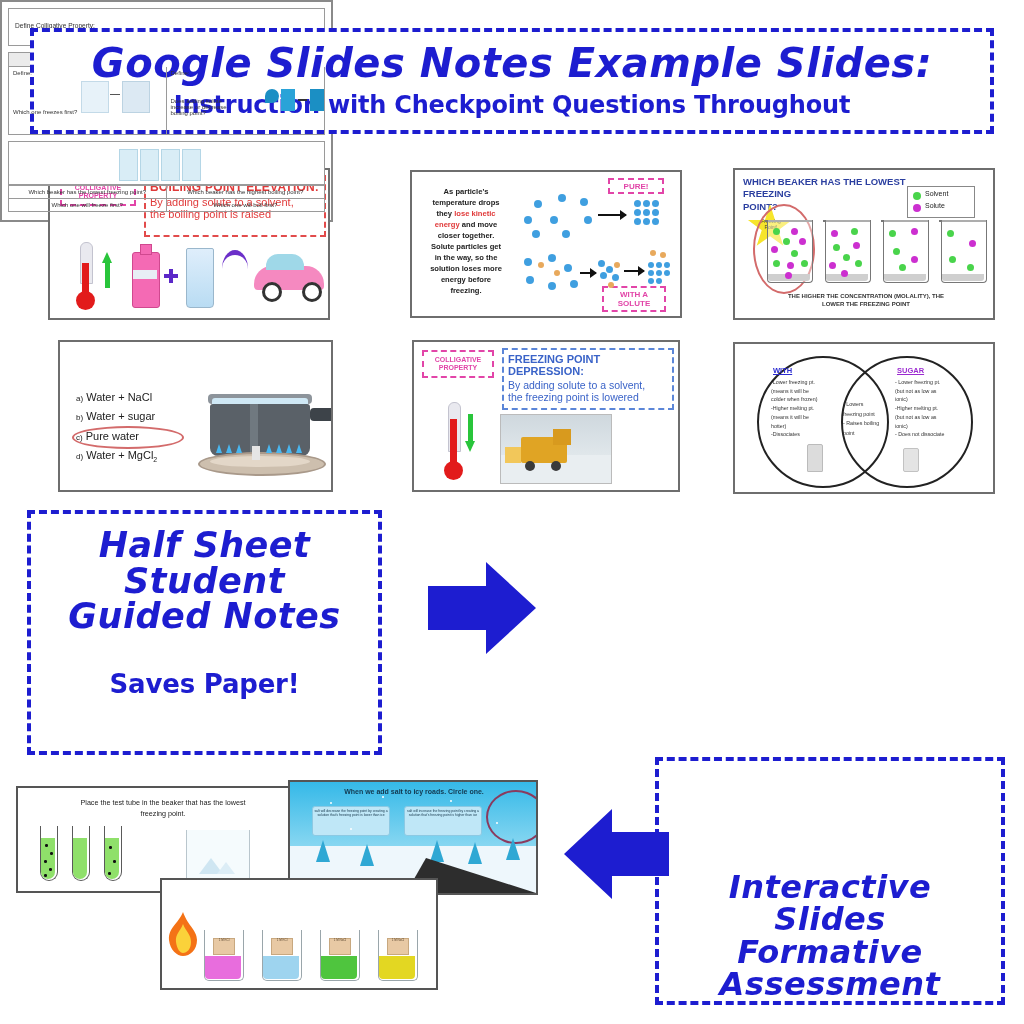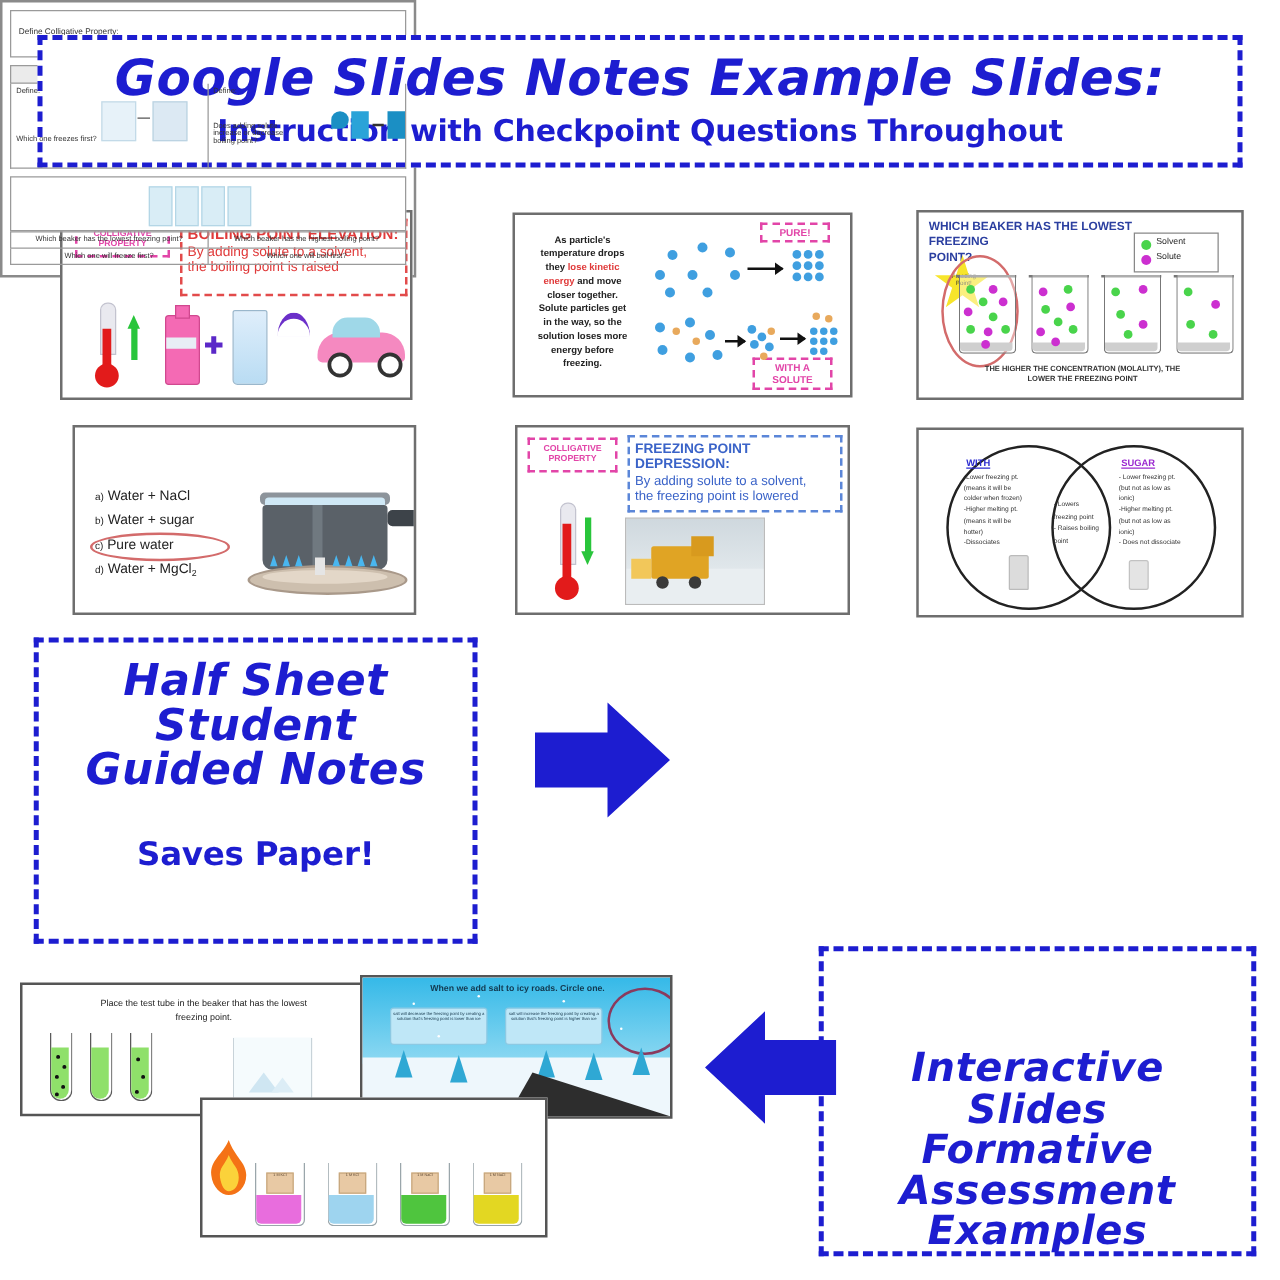--- a/index.html
+++ b/index.html
@@ -484,21 +484,20 @@
     <div class="ws-cell" style="width:50%;border-top:none;text-align:center;">Which one will freeze first?</div>
     <div class="ws-cell" style="width:50%;border-top:none;border-left:none;text-align:center;">Which one will boil first?</div>
   </div>
 </div>
 
 <div class="promo abs" id="interactive-box">
   <div class="hand">Interactive</div>
   <div class="hand">Slides</div>
   <div class="hand">Formative</div>
   <div class="hand">Assessment</div>
-  <div class="hand">Examples</div>
 </div>
 
 <svg class="bigarrow" style="left:564px;top:806px;" width="105" height="96" viewBox="0 0 105 96">
   <polygon points="105,26 48,26 48,3 0,48 48,93 48,70 105,70" fill="#1d1dd0"></polygon>
 </svg>
 
 <div class="slide slide-white" id="slide-testtube">
   <div class="abs" style="left:14px;top:10px;width:262px;font-size:7.2px;color:#222;text-align:center;line-height:1.5;">
     <div>Place the test tube in the beaker that has the lowest</div>
     <div>freezing point.</div>

